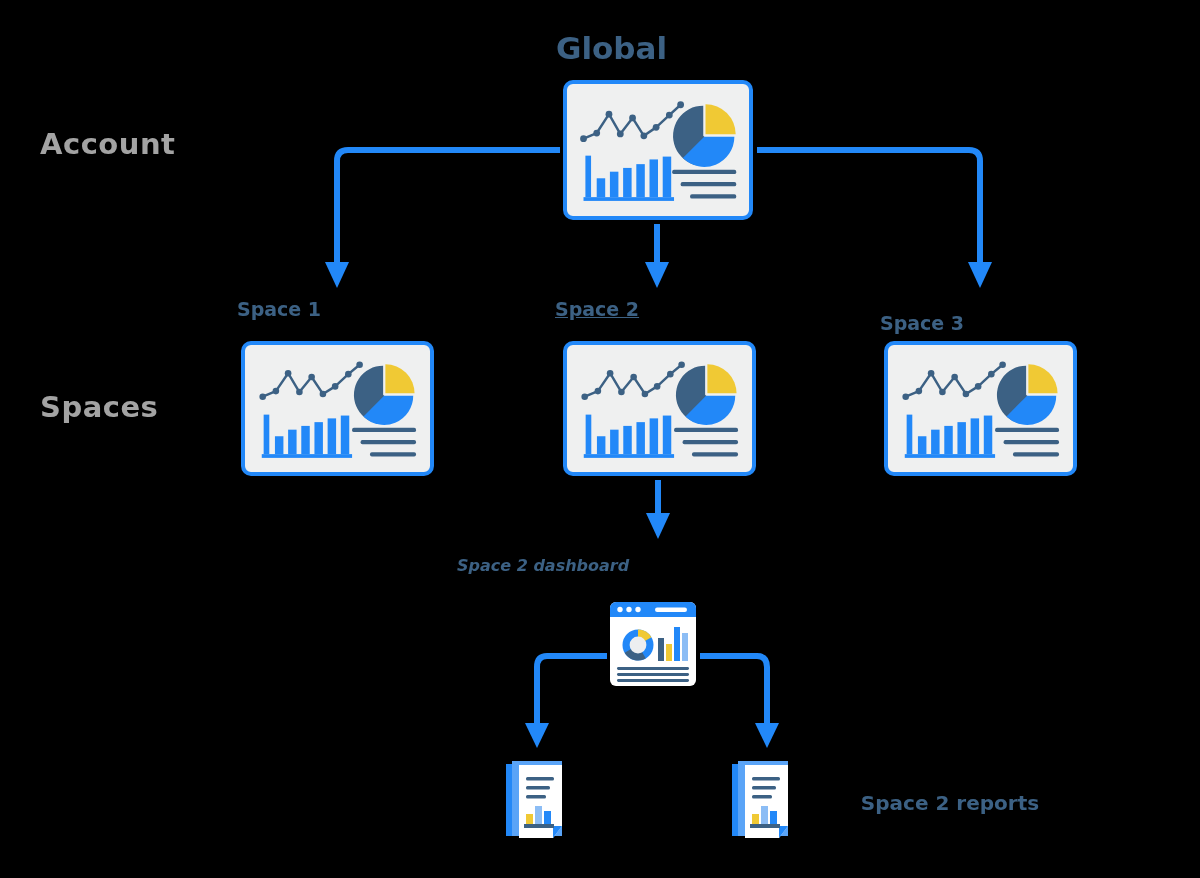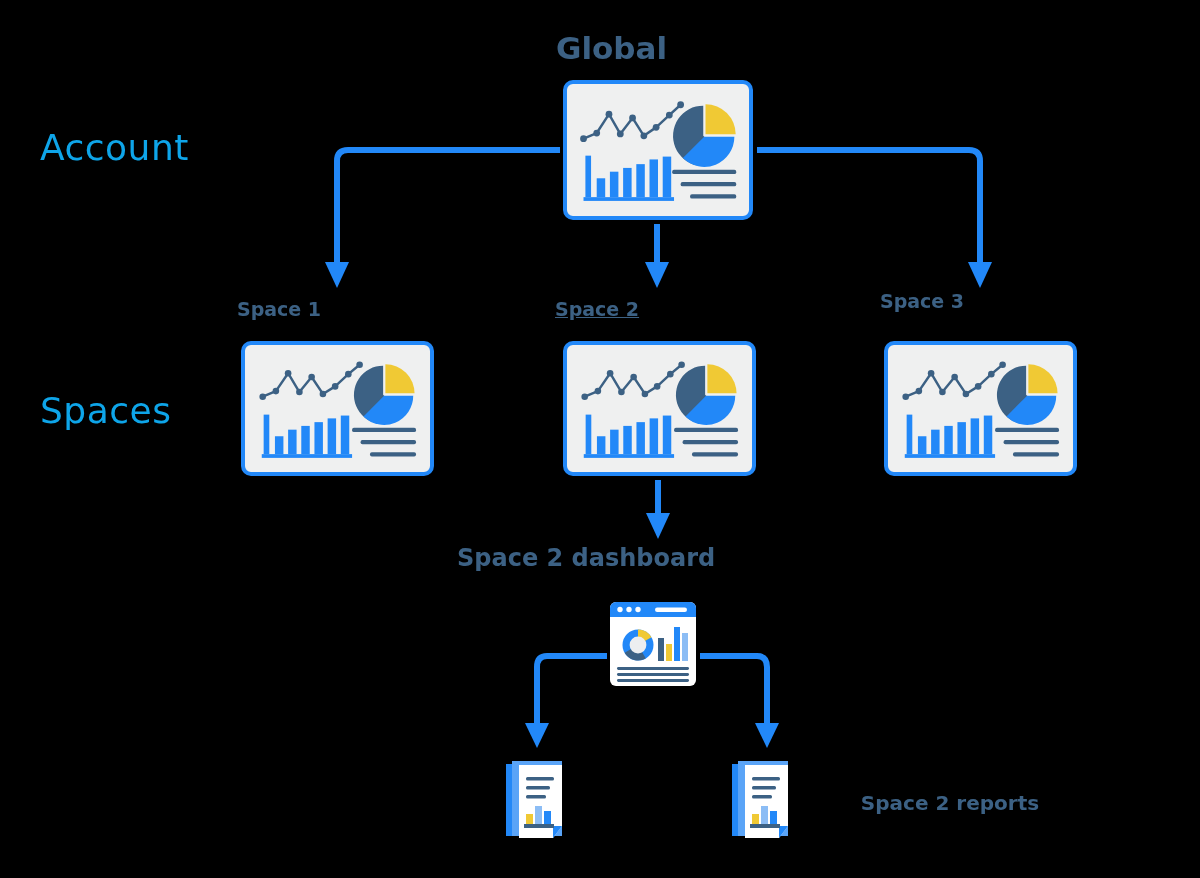--- a/index.html
+++ b/index.html
@@ -6,42 +6,42 @@
   html, body {
     width: 1200px; height: 878px;
     background: #000000;
     font-family: "DejaVu Sans", "Liberation Sans", sans-serif;
     overflow: hidden;
   }
   #stage { position: relative; width: 1200px; height: 878px; }
 
   .row-label {
     position: absolute;
-    color: #0ea5e9;
-    font-size: 36px;
-    font-weight: 400;
+    color: #a3a3a3;
+    font-size: 29px;
+    font-weight: 700;
     letter-spacing: 0.5px;
     white-space: nowrap;
   }
   #label-account { left: 40px; top: 127px; }
   #label-spaces  { left: 40px; top: 390px; }
 
   .node-title {
     position: absolute;
     color: #3c6184;
     font-weight: 700;
     white-space: nowrap;
     text-align: left;
   }
   #title-global { left: 556px; top: 30px; width: 200px; font-size: 31px; }
   .space-caption { font-size: 19px; }
   #cap-s1 { left: 237px; top: 298px; width: 200px; }
   #cap-s2 { left: 555px; top: 298px; width: 200px; text-decoration: underline; }
-  #cap-s3 { left: 880px; top: 290px; width: 200px; }
-  #cap-dash { left: 457px; top: 544px; width: 400px; font-size: 24px; }
+  #cap-s3 { left: 880px; top: 312px; width: 200px; }
+  #cap-dash { left: 457px; top: 556px; width: 400px; font-size: 16px; font-style: italic; }
   #cap-reports { left: 820px; top: 791px; width: 260px; font-size: 20px; text-align: center; }
 
   
   .card {
     position: absolute;
     background: #eff0f0;
     border: 4px solid #2288f8;
     border-radius: 10px;
   }
   #card-global { left: 563px; top: 80px; width: 190px; height: 140px; }

